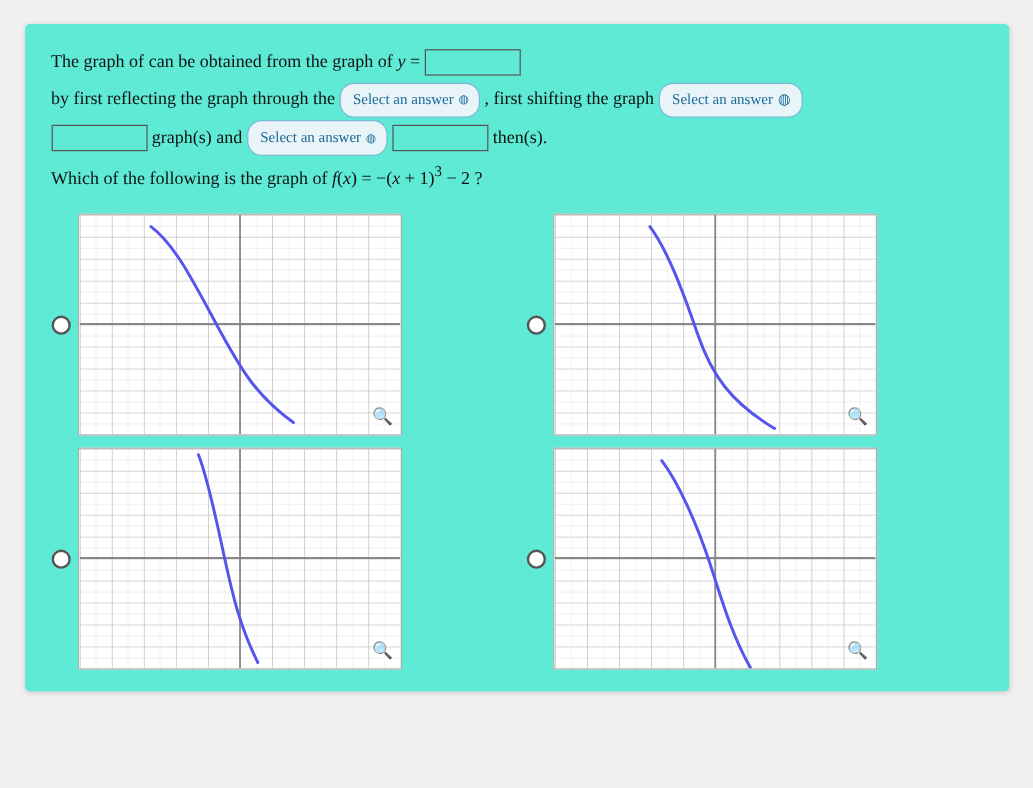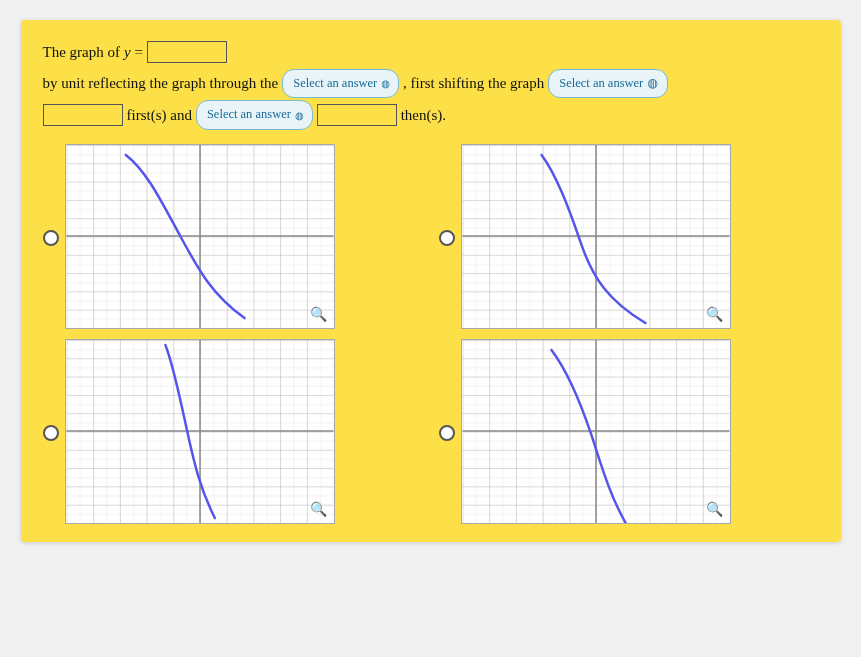--- a/index.html
+++ b/index.html
@@ -7,21 +7,21 @@
       background: #f0f0f0;
       font-family: 'Times New Roman', Times, serif;
       width: 861px;
       min-height: 657px;
       display: flex;
       align-items: flex-start;
       justify-content: center;
       padding: 20px;
     }
     .main-container {
-      background: #fde047;
+      background: #5eead4;
       width: 820px;
       padding: 18px 22px;
       border-radius: 4px;
       box-shadow: 0 1px 4px rgba(0,0,0,0.15);
     }
     .problem-text {
       font-size: 15px;
       line-height: 1.9;
       color: #111;
     }
@@ -120,48 +120,54 @@
     }
   </style>
 </head>
 <body>
 
 <div class="main-container">
   <div class="problem-text">
 
     <div class="problem-line">
       <span>The graph of </span>
+      <span> can be obtained from the graph of </span>
       <span><i>y</i> =</span>
       <span class="blank-box"></span>
     </div>
 
     <div class="problem-line">
-      <span>by unit reflecting the graph through the </span>
+      <span>by first reflecting the graph through the </span>
       <span class="select-dropdown">
         <span>Select an answer</span>
         <span class="arrow">◍</span>
       </span>
       <span>, first shifting the graph</span>
       <span class="select-large">
         <span>Select an answer</span>
         <span class="arrow">◍</span>
       </span>
     </div>
 
     <div class="problem-line">
       <span class="blank-box"></span>
-      <span> first(s) and </span>
+      <span> graph(s) and </span>
       <span class="select-dropdown">
         <span>Select an answer</span>
         <span class="arrow">◍</span>
       </span>
       <span class="blank-box"></span>
       <span> then(s).</span>
     </div>
 
+    <div class="problem-line">
+      <span>
+        Which of the following is the graph of <i>f</i>(<i>x</i>) = −(<i>x</i> + 1)<sup>3</sup> − 2 ?
+      </span>
+    </div>
   </div>
 
   <div class="graphs-section">
 
     <div class="graph-option">
       <div class="radio-circle"></div>
       <div class="graph-container">
         <svg class="graph-grid" viewBox="0 0 270 185" xmlns="http://www.w3.org/2000/svg">
 
           <defs>

